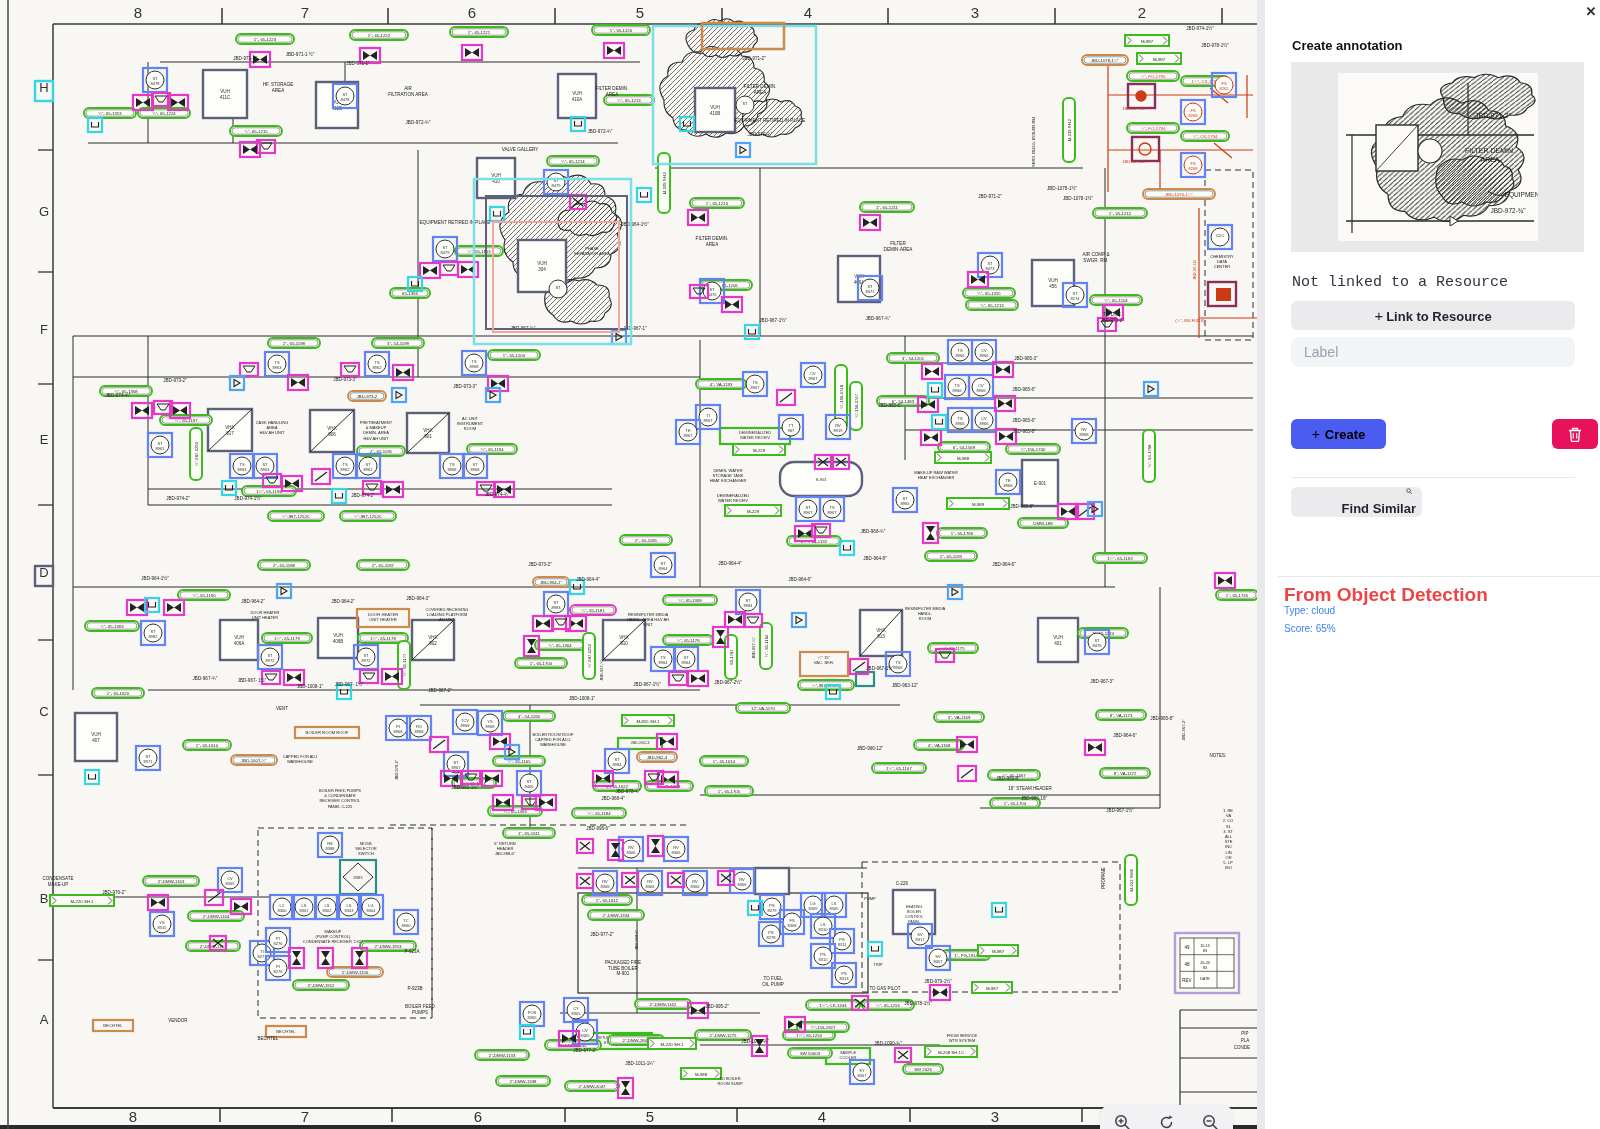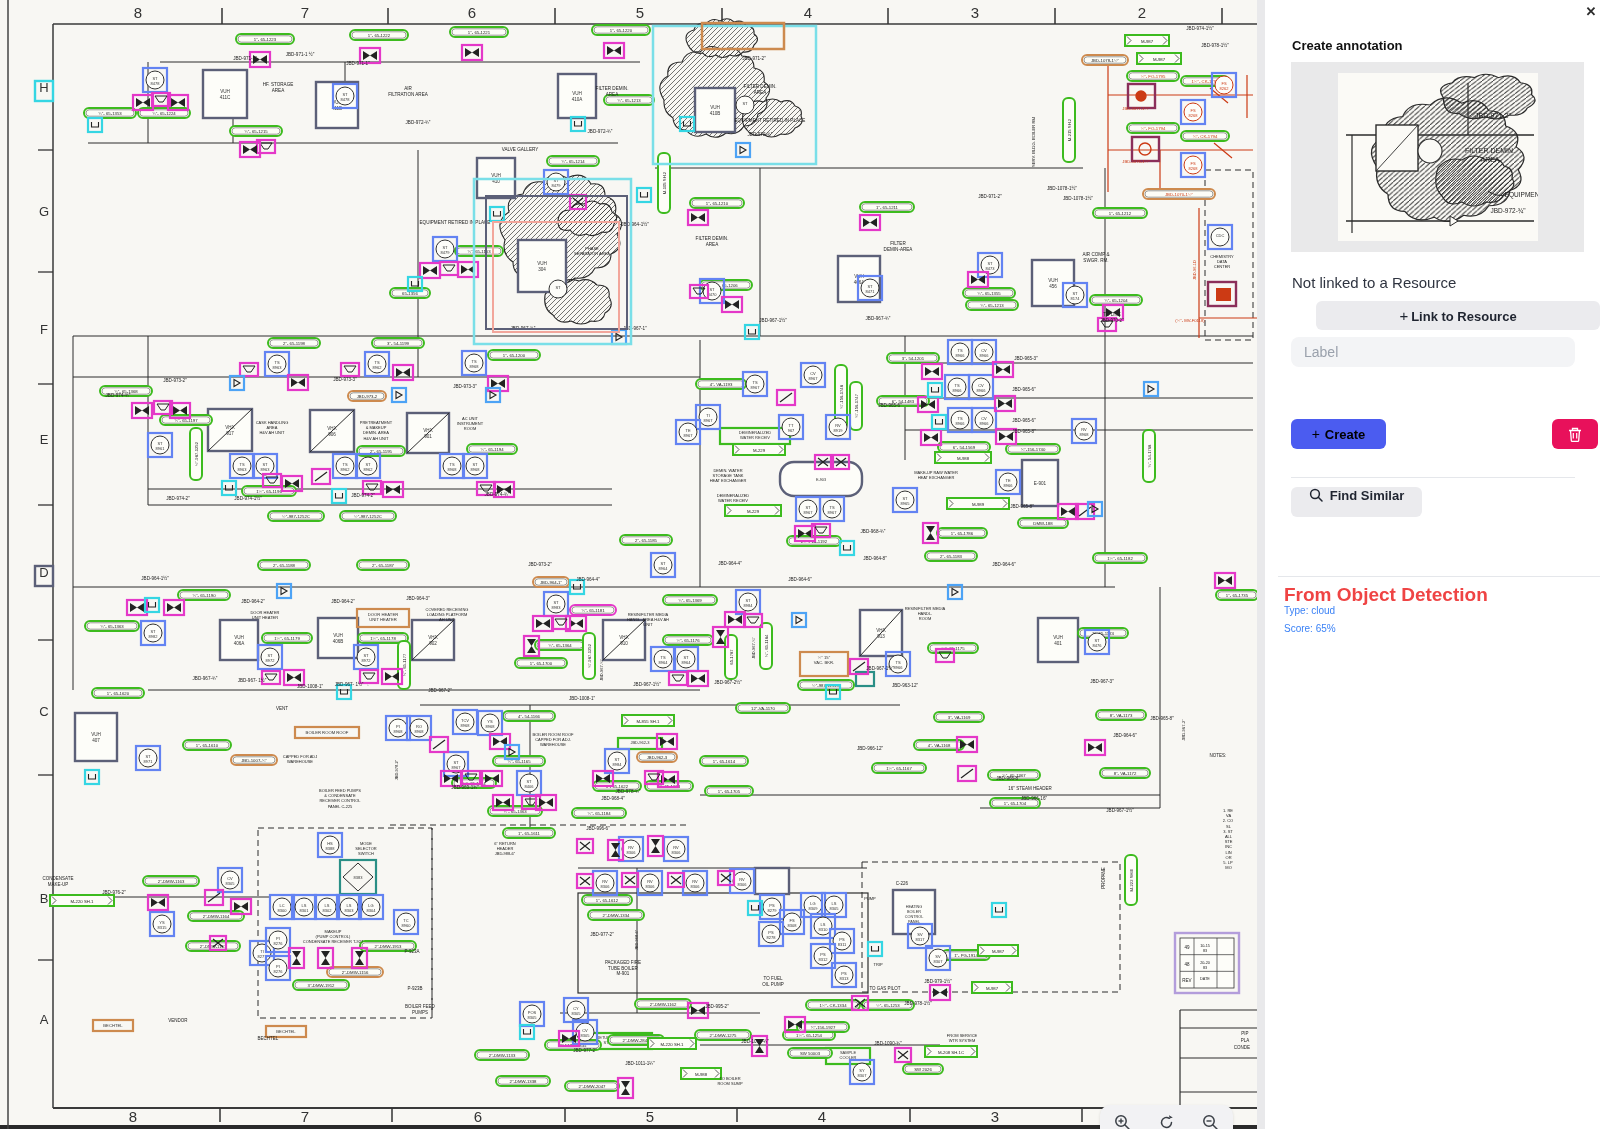--- a/index.html
+++ b/index.html
@@ -5,35 +5,35 @@
   html,body{margin:0;padding:0;background:#fff;}
   #stage{position:relative;width:1600px;height:1129px;overflow:hidden;font-family:"Liberation Sans",sans-serif;background:#fff;}
   #canvas{position:absolute;left:0;top:0;width:1257px;height:1129px;background:#f7f6f2;}
   #dwg{position:absolute;left:0;top:0;}
   #scrollstrip{position:absolute;left:1257px;top:0;width:8px;height:100%;background:#e9e9eb;}
   #panel{position:absolute;left:1265px;top:0;width:335px;height:100%;background:#ffffff;}
   #closex{position:absolute;left:1582px;top:2px;width:18px;height:18px;border:none;background:none;font-size:13px;font-weight:bold;color:#2b2b2b;cursor:pointer;padding:0;}
   .ptitle{position:absolute;left:27px;top:38px;font-size:13px;font-weight:bold;color:#111;}
   .thumbwrap{position:absolute;left:26px;top:62px;width:293px;height:190px;background:#e9e9ea;display:flex;align-items:center;justify-content:center;}
   .thumbimg{background:#fbfaf6;}
-  .notlinked{position:absolute;left:27px;top:274px;font-size:15px;color:#2f3440;}
+  .notlinked{position:absolute;left:27px;top:274px;font-size:15px;color:#2f3440;font-family:Liberation Mono, monospace;}
   .gbtn{position:absolute;background:#ebebee;border:none;border-radius:6px;font-family:"Liberation Sans",sans-serif;font-size:13px;font-weight:bold;color:#1f2430;cursor:pointer;}
-  #linkbtn{left:26px;top:301px;width:284px;height:29px;margin-left:25px;}
+  #linkbtn{left:26px;top:301px;width:284px;height:29px;}
   #linkbtn .plus{font-weight:normal;margin-right:3px;font-size:15px;}
   .pinput{position:absolute;left:26px;width:284px;height:30px;background:#f3f4f6;border:none;border-radius:8px;padding:0 13px;box-sizing:border-box;font-family:"Liberation Sans",sans-serif;font-size:14px;color:#333;}
   .pinput::placeholder{color:#9aa1ac;}
   #labelinput{top:337px;}
   #descinput{top:378px;}
   #createbtn{position:absolute;left:26px;top:419px;width:95px;height:30px;background:#4b5cf0;color:#000000;border:none;border-radius:6px;font-family:"Liberation Sans",sans-serif;font-size:13px;font-weight:bold;cursor:pointer;}
   #createbtn .plus{font-weight:normal;margin-right:5px;font-size:14px;}
   #delbtn{position:absolute;left:287px;top:419px;width:46px;height:30px;background:#e8115b;border:none;border-radius:6px;cursor:pointer;display:flex;align-items:center;justify-content:center;}
   .pdiv{position:absolute;left:26px;width:284px;height:1px;background:#e5e7eb;}
   #div1{top:477px;}
   #div2{left:13px;width:322px;top:576px;}
-  #findbtn{left:26px;top:487px;width:131px;height:30px;display:flex;align-items:flex-start;justify-content:center;gap:7px;}
+  #findbtn{left:26px;top:487px;width:131px;height:30px;display:flex;align-items:flex-end;justify-content:center;gap:7px;flex-direction:column;}
   .odhead{position:absolute;left:19px;top:584px;font-size:19px;font-weight:bold;color:#ef4444;}
   .odline{position:absolute;left:19px;font-size:10px;color:#3b82f6;}
   #odtype{top:605px;}
   #odscore{top:623px;}
   #zoombar{position:absolute;left:1100px;top:1105px;width:133px;height:40px;background:#f2f2f4;border-radius:10px;box-shadow:0 1px 3px rgba(0,0,0,.12);display:flex;align-items:flex-start;}
   #zoombar .zic{width:44px;height:28px;border:none;background:none;cursor:pointer;display:flex;align-items:center;justify-content:center;padding-top:8px;}
 </style>
 </head>
 <body>
 

